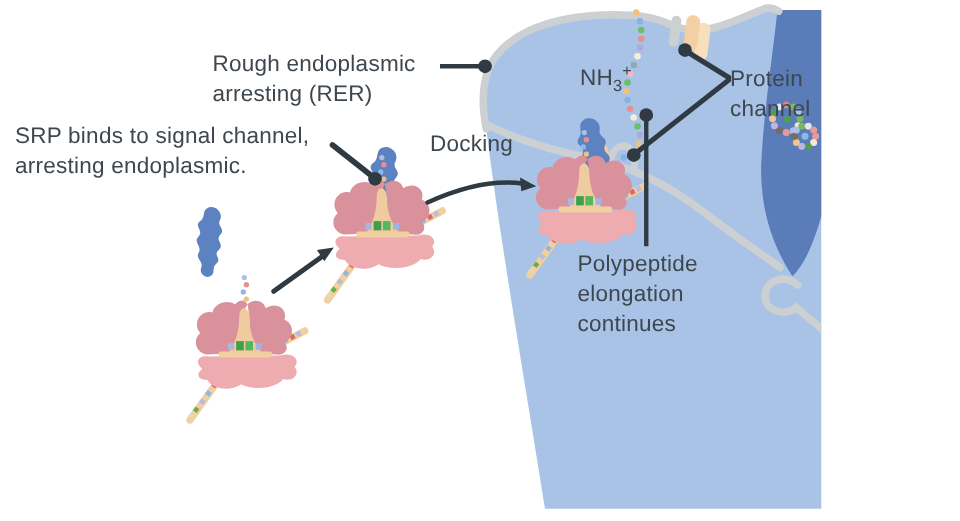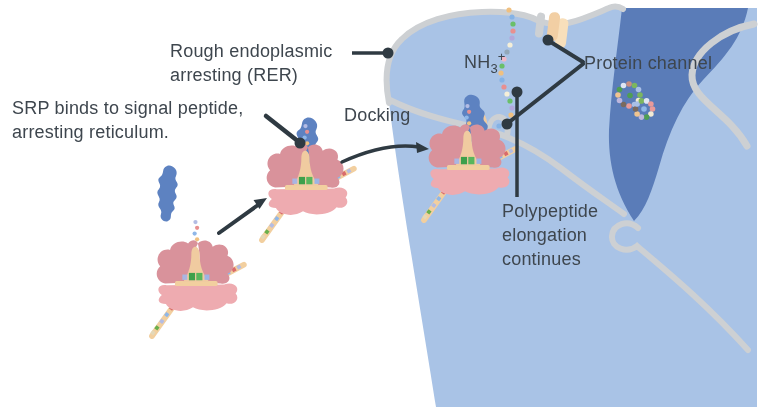--- a/index.html
+++ b/index.html
@@ -1,16 +1,16 @@
 <!DOCTYPE html>
 <html><head>
 <meta charset="utf-8">
 <style>
   html,body{margin:0;padding:0;background:#ffffff;}
-  .stage{position:relative;width:768px;height:417px;background:#ffffff;overflow:hidden;
+  .stage{position:relative;width:657px;height:417px;background:#ffffff;overflow:hidden;
          font-family:"Liberation Sans", sans-serif;}
   .stage svg{position:absolute;left:0;top:0;}
   .lbl{position:absolute;font-size:18px;line-height:24px;color:#3e464e;letter-spacing:.2px;}
   .lbl-nh3 sub{font-size:13px;}
   .lbl-nh3 sup{font-size:13px;}
 </style>
 </head>
 <body>
 
 <div class="stage">
@@ -168,20 +168,20 @@
       <circle cx="517" cy="92" r="5.5" stroke="none"></circle>
     </g>
   </g>
 </svg>
 
 <div class="lbl" style="left:170px;top:39px;">
   <span>Rough endoplasmic</span><br>
   <span>arresting (RER)</span>
 </div>
 <div class="lbl" style="left:12px;top:96px;">
-  <span>SRP binds to signal peptide,</span><br>
-  <span>arresting reticulum.</span>
+  <span>SRP binds to signal channel,</span><br>
+  <span>arresting endoplasmic.</span>
 </div>
 <div class="lbl" style="left:344px;top:103px;">Docking</div>
 <div class="lbl lbl-nh3" style="left:464px;top:45px;"><span>NH</span><sub>3</sub><sup>+</sup></div>
 <div class="lbl" style="left:584px;top:51px;">Protein channel</div>
-<div class="lbl" style="left:462px;top:199px;width:105px;margin-left:40px;">Polypeptide elongation continues</div>
+<div class="lbl" style="left:462px;top:199px;width:105px;">Polypeptide elongation continues</div>
 </div>
 
 </body></html>

